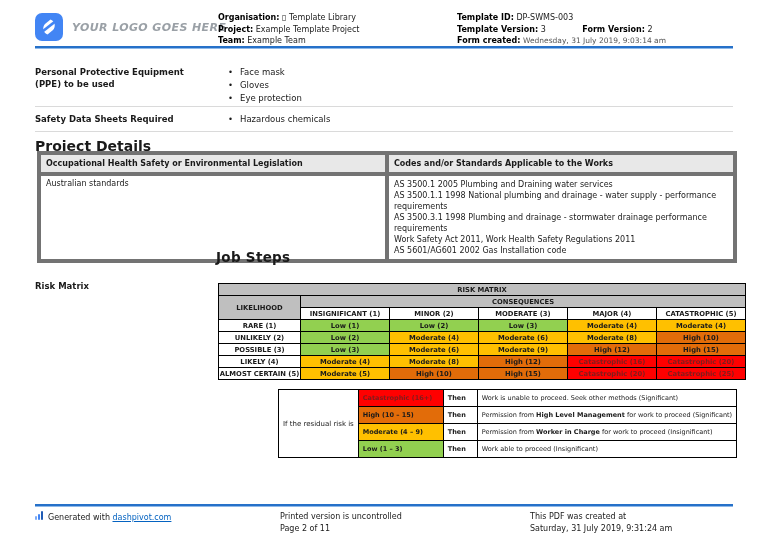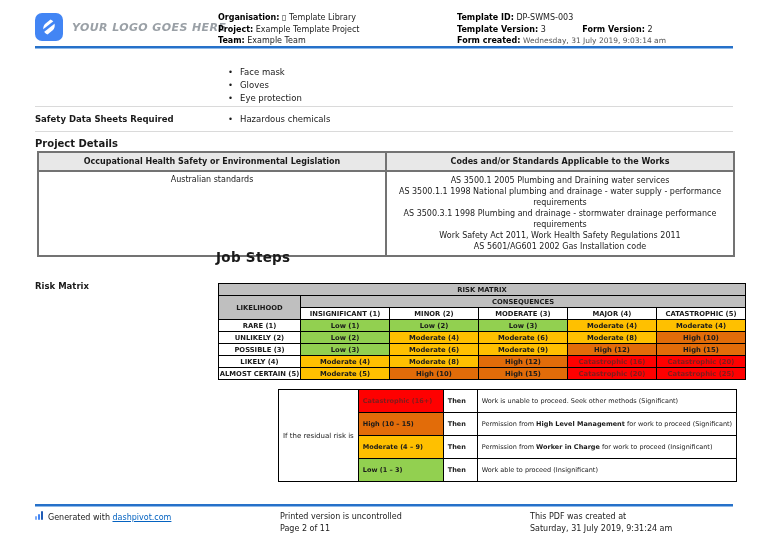--- a/index.html
+++ b/index.html
@@ -20,44 +20,44 @@
   .rule-top { top:46px; }
   .rule-bottom { top:504px; }
 
   
   .sec-label { position:absolute; left:35px; font-size:8.5px; font-weight:bold; line-height:12px; }
   .bullets { position:absolute; left:228px; font-size:8.5px; line-height:13px; list-style:none; }
   .bullets li::before { content:"•"; margin-right:7px; }
   .divider { position:absolute; left:35px; width:698px; height:1px; background:#DADADA; }
 
   
-  .pd-title { position:absolute; left:35px; top:138px; font-size:10px; font-weight:bold; }
+  .pd-title { position:absolute; left:35px; top:138px; font-size:14px; font-weight:bold; }
   .pd-table { position:absolute; left:37px; top:151px; width:696px; border-collapse:collapse; table-layout:fixed; font-size:8px; }
-  .pd-table td { border:2px solid #737373; vertical-align:top; padding:3px 5px;text-align:center; }
+  .pd-table td { border:4px solid #737373; vertical-align:top; padding:3px 5px; }
   .pd-table .pd-head { background:#E8E8E8; font-weight:bold; padding:4px 5px; }
   .pd-body-cell { height:68px; }
   .pd-codes div { line-height:11px; }
 
   
   .job-steps { position:absolute; left:216px; top:249px; font-size:13.5px; font-weight:bold; letter-spacing:.3px; }
 
   
   .rm-label { position:absolute; left:35px; top:281px; font-size:8.5px; font-weight:bold; }
   .matrix { position:absolute; left:218px; top:283px; width:527px; border-collapse:collapse; table-layout:fixed; font-size:6.8px; font-weight:bold; text-align:center; }
   .matrix td { border:1px solid #000; padding:1px 0; white-space:nowrap; overflow:hidden; height:12px; }
   .mx-gray { background:#BFBFBF; }
   .mx-title { background:#BFBFBF; height:13px; }
   .cell-low { background:#92D050; }
   .cell-moderate { background:#FFC000; }
   .cell-high { background:#E26C09; }
   .cell-catastrophic { background:#FF0000; color:#7F1D1D; }
 
   
   .residual { position:absolute; left:278px; top:389px; border-collapse:collapse; table-layout:fixed; font-size:6.5px; }
-  .residual td { border:1px solid #000; padding:1px 4px; height:23px; white-space:nowrap; overflow:hidden; }
+  .residual td { border:1px solid #000; padding:1px 4px; height:17px; white-space:nowrap; overflow:hidden; }
   .res-intro { width:68px; text-align:center; font-size:7px; white-space:normal; }
   .res-level { width:85px; font-weight:bold; }
   .res-then { width:34px; font-weight:bold;margin-top:36px; }
   .res-desc { width:232px; }
 
   
   .footer-block { position:absolute; top:511px; font-size:8px; line-height:12px; white-space:nowrap; }
   .fb-left { left:35px; }
   .fb-center { left:280px; }
   .fb-right { left:530px; }
@@ -91,20 +91,21 @@
     <div><b>Template ID:</b> <span>DP-SWMS-003</span></div>
     <div>
       <span class="pair"><b>Template Version:</b> <span>3</span></span>
       <span class="pair"><b>Form Version:</b> <span>2</span></span>
     </div>
     <div><b>Form created:</b> <span class="small-val">Wednesday, 31 July 2019, 9:03:14 am</span></div>
   </div>
 
   <div class="rule rule-top"></div>
 
+  <div class="sec-label" style="top:66px; width:175px;">Personal Protective Equipment (PPE) to be used</div>
   <ul class="bullets" style="top:66px;">
     <li>Face mask</li>
     <li>Gloves</li>
     <li>Eye protection</li>
   </ul>
   <div class="divider" style="top:106px;"></div>
 
   <div class="sec-label" style="top:113px;">Safety Data Sheets Required</div>
   <ul class="bullets" style="top:113px;">
     <li>Hazardous chemicals</li>

